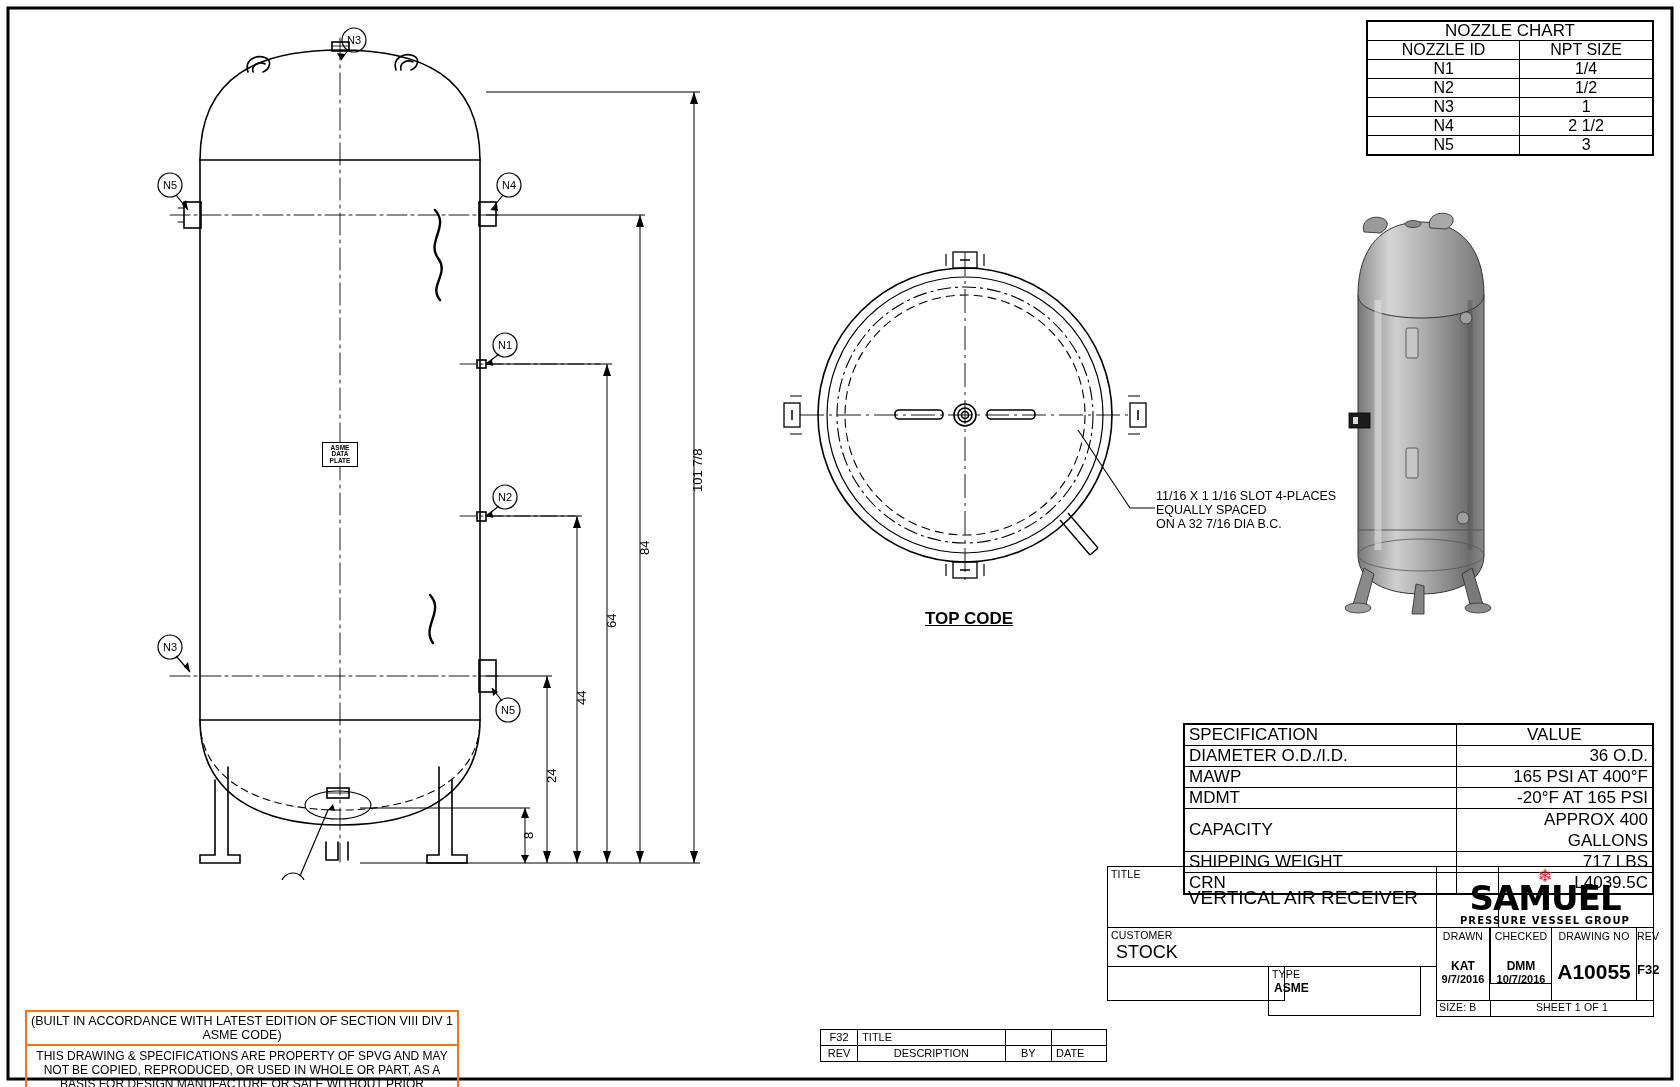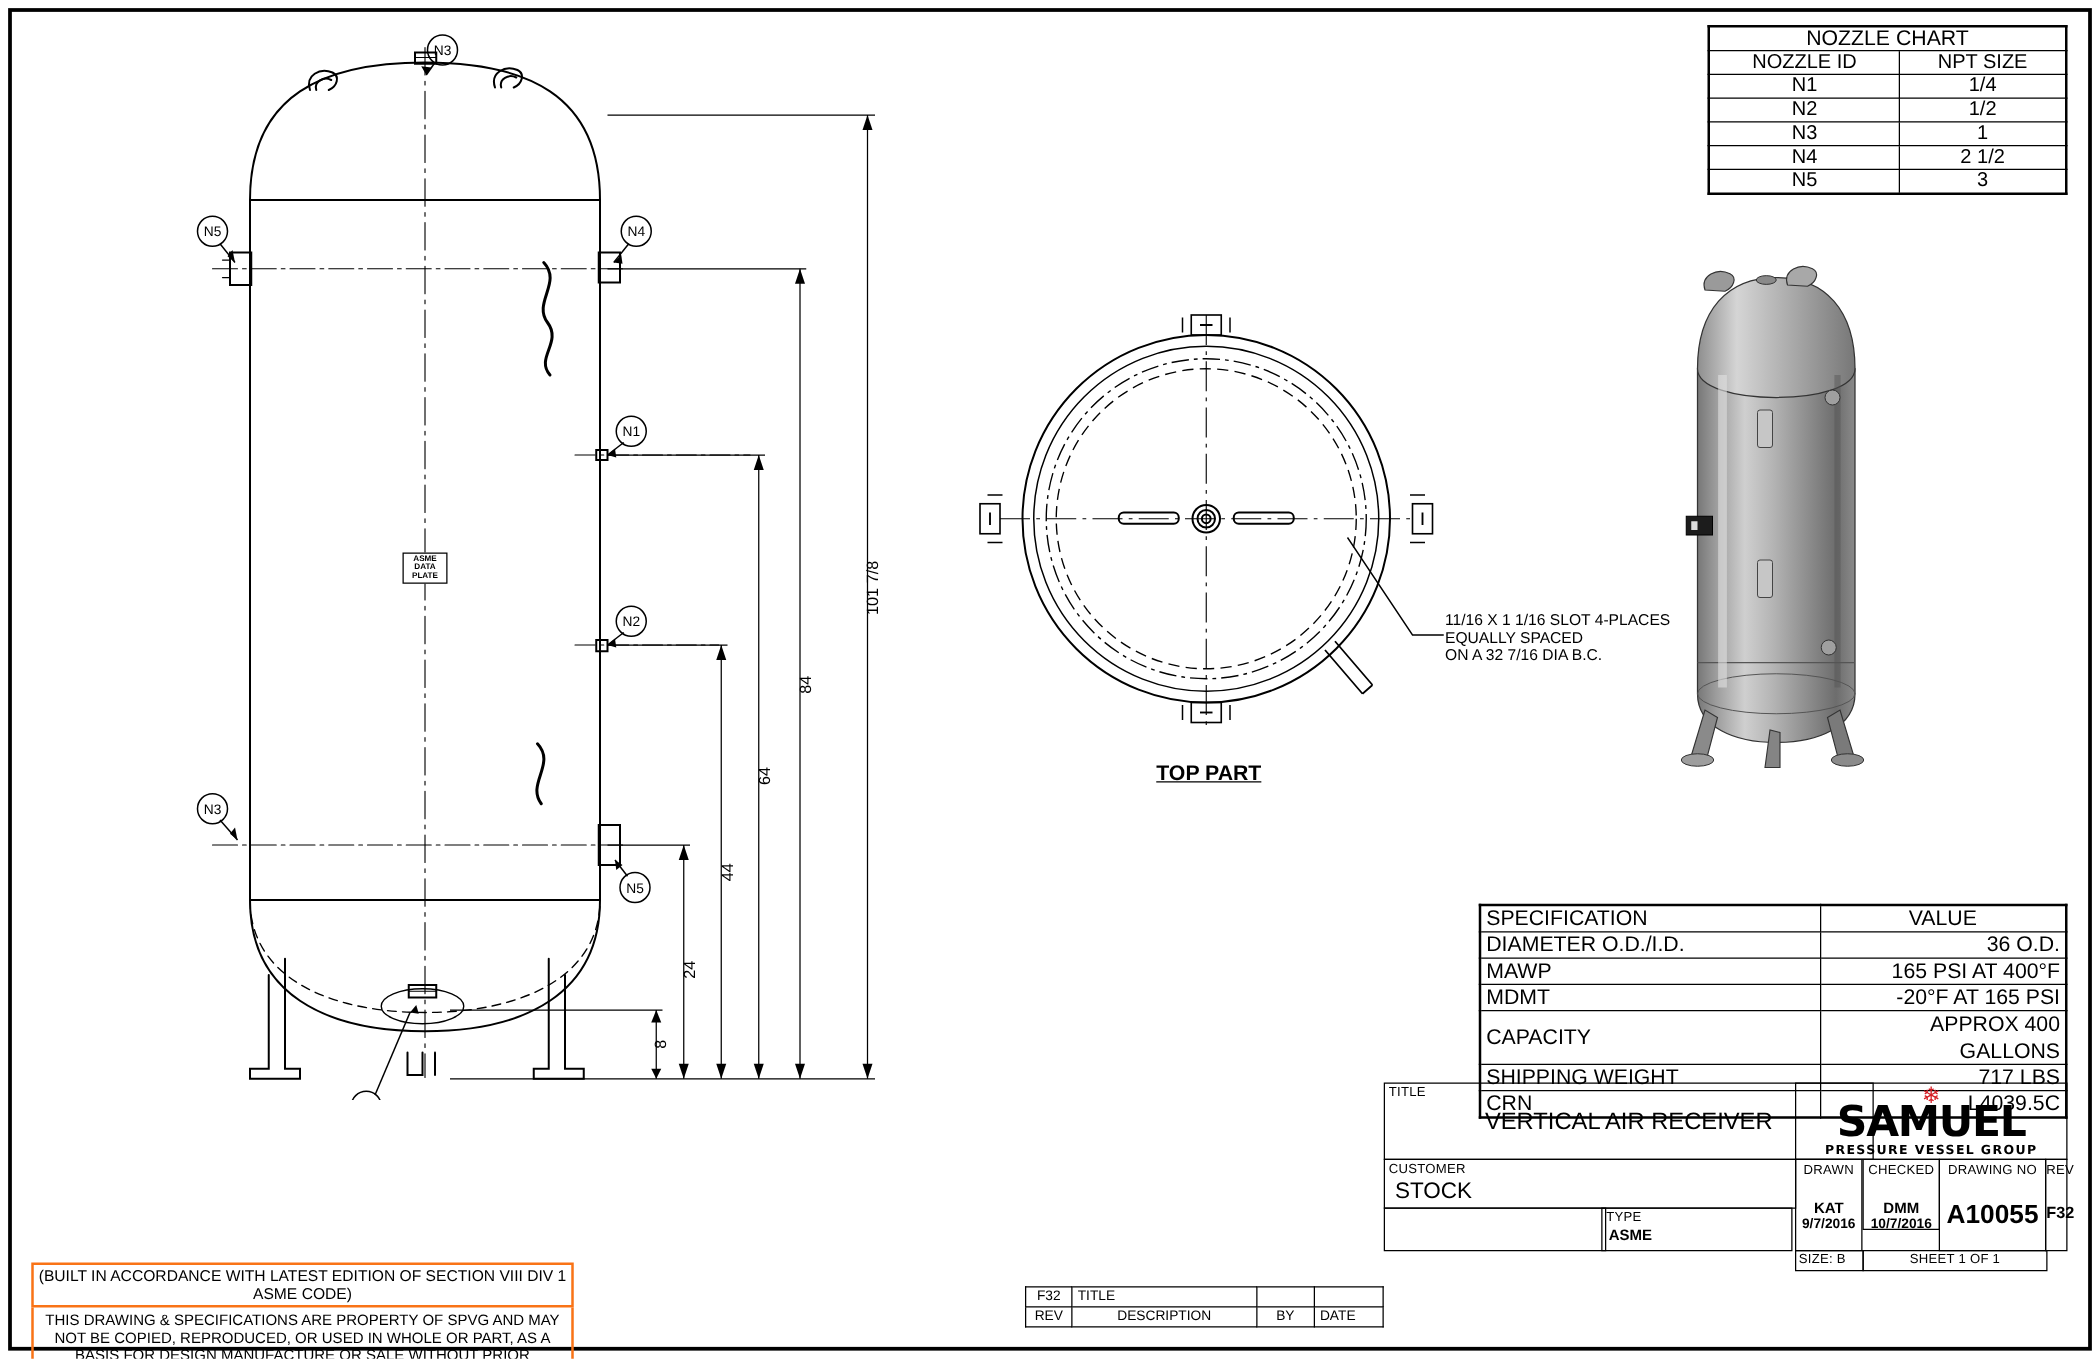--- a/index.html
+++ b/index.html
@@ -258,21 +258,21 @@
         <path d="M30,166 L42,166 M30,204 L42,204"></path>
         <path d="M368,166 L380,166 M368,204 L380,204"></path>
       </g>
 
       <path d="M300,290 L330,325 M308,283 L338,318 M330,325 L338,318" stroke-width="1.4"></path>
 
       <path d="M318,200 L370,278 L395,278" stroke-width="1.1"></path>
     </g>
   </svg>
 
-  <div class="viewlbl" style="left:925px;top:609px;">TOP PART</div>
+  <div class="viewlbl" style="left:925px;top:609px;">TOP CODE</div>
 
   <div class="slotnote" style="left:1156px;top:489px;">
     <div>11/16 X 1 1/16 SLOT 4-PLACES</div>
     <div>EQUALLY SPACED</div>
     <div>ON A 32 7/16 DIA B.C.</div>
   </div>
 
   <svg class="abs" style="left:1320px;top:200px" width="230" height="440">
     <defs>
       <linearGradient id="bodyGrad" x1="0" y1="0" x2="1" y2="0">
@@ -407,21 +407,21 @@
         <div class="logo-sub">PRESSURE VESSEL GROUP</div>
       </div>
     </div>
 
     <div class="tb" style="left:0;top:61px;width:330px;height:40px;">
       <div class="tiny" style="padding:1px 3px;">CUSTOMER</div>
       <div style="font-size:18px;padding-left:8px;">STOCK</div>
     </div>
 
     <div class="tb" style="left:0;top:100px;width:178px;height:35px;"></div>
-    <div class="tb" style="left:174px;top:100px;width:153px;height:35px;">
+    <div class="tb" style="left:161px;top:100px;width:153px;height:50px;">
       <div class="tiny" style="padding:1px 3px;">TYPE</div>
       <div class="bold" style="font-size:12px;padding-left:5px;">ASME</div>
     </div>
 
     <div class="tb" style="left:329px;top:61px;width:54px;height:74px;text-align:center;">
       <div class="tiny" style="padding-top:2px;">DRAWN</div>
       <div class="bold" style="font-size:12px;margin-top:17px;">KAT</div>
       <div class="bold" style="font-size:11px;">9/7/2016</div>
     </div>
 
@@ -437,21 +437,21 @@
     </div>
 
     <div class="tb" style="left:529px;top:61px;width:18px;height:74px;text-align:center;">
       <div class="tiny" style="padding-top:2px;">REV</div>
       <div class="bold" style="font-size:13px;margin-top:20px;">F32</div>
     </div>
 
     <div class="tb tiny" style="left:329px;top:134px;width:55px;height:17px;">
       <span style="padding-left:2px;">SIZE: B</span>
     </div>
-    <div class="tb tiny" style="left:383px;top:134px;width:148px;height:17px;text-align:center;">
+    <div class="tb tiny" style="left:383px;top:134px;width:164px;height:17px;text-align:center;">
       <span>SHEET 1  OF 1</span>
     </div>
   </div>
 
   <div id="rev-block">
     <table>
       <tbody>
           <tr>
         <td style="width:30px;text-align:center;">F32</td>
         <td style="width:160px;">TITLE</td>

